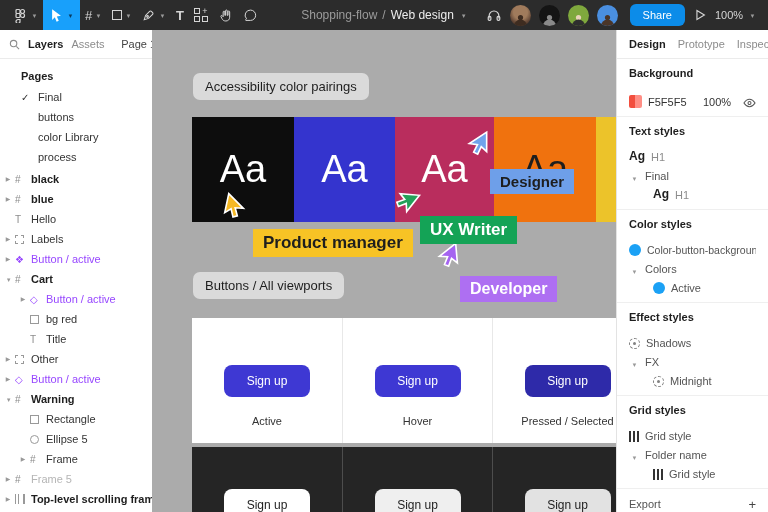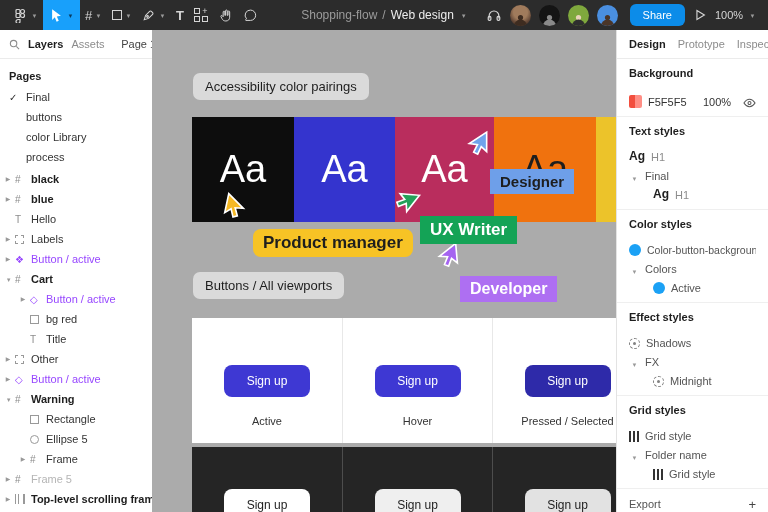--- a/index.html
+++ b/index.html
@@ -29,21 +29,21 @@
   .share-btn { background:#0C8CE9; color:#fff; font-size:11px; border:none; border-radius:6px; height:22px; padding:0 13px; margin-left:4px; }
   .zoom-ctl { display:flex; align-items:center; gap:3px; color:#D5D5D5; font-size:11px; }
 
   
   .sidebar { position:absolute; left:0; top:30px; width:176px; height:482px; background:#fff; border-right:1px solid #E3E3E3; overflow:hidden; }
   .sb-head { height:29px; display:flex; align-items:center; padding:0 9px; border-bottom:1px solid #EBEBEB; gap:8px; }
   .sb-head .tab-layers { font-weight:700; color:#1E1E1E; }
   .sb-head .tab-assets { color:#8C8C8C; }
   .sb-head .page-sel { margin-left:auto; display:flex; align-items:center; gap:3px; color:#444; }
   .caret-up { font-size:7px; color:#888; }
-  .pages { padding:9px 9px 0 9px; }
+  .pages { padding:9px 9px 0 9px;margin-left:12px; }
   .pages-head { display:flex; align-items:center; }
   .pages-head .t { font-weight:700; color:#1E1E1E; }
   .pages-head .plus { margin-left:auto; font-size:13px; color:#444; }
   .page-item { height:20px; display:flex; align-items:center; }
   .page-item .chk { width:17px; color:#333; font-size:10px; }
   .page-item .lbl { color:#333; }
   .layers-list { position:absolute; left:0; top:139px; width:100%; }
   .lrow { height:20px; display:flex; align-items:center; padding-left:5px; }
   .lrow .caret { width:10px; font-size:7px; color:#999; flex:none; }
   .lrow .licon { width:16px; flex:none; color:#8C8C8C; font-size:10px; display:flex; align-items:center; }
@@ -392,21 +392,21 @@
         <path d="M4 2 L20 12.5 L12.5 13.6 L16 20.5 L12.3 22.3 L9 15.3 L4 20 Z" fill="#24A159" stroke="#fff" stroke-width="1.5"></path>
       </svg>
     <svg class="cursor" style="left:313px;top:100px;transform:scaleX(-1);" viewBox="0 0 24 24">
         <path d="M4 2 L20 12.5 L12.5 13.6 L16 20.5 L12.3 22.3 L9 15.3 L4 20 Z" fill="#70A3EC" stroke="#fff" stroke-width="1.5"></path>
       </svg>
     <svg class="cursor" style="left:283px;top:212px;transform:scaleX(-1) rotate(5deg);" viewBox="0 0 24 24">
         <path d="M4 2 L20 12.5 L12.5 13.6 L16 20.5 L12.3 22.3 L9 15.3 L4 20 Z" fill="#A564F0" stroke="#fff" stroke-width="1.5"></path>
       </svg>
 
     <div class="cur-label" style="left:338px;top:139px;background:#6E9FE9;color:#1E1E1E;">Designer</div>
-    <div class="cur-label" style="left:101px;top:199px;background:#F7C325;color:#1E1E1E;font-size:17px;border-radius:8px;">Product manager</div>
+    <div class="cur-label" style="left:101px;top:199px;background:#F7C325;color:#1E1E1E;font-size:17px;">Product manager</div>
     <div class="cur-label" style="left:268px;top:186px;background:#14A356;color:#fff;font-size:17px;">UX Writer</div>
     <div class="cur-label" style="left:308px;top:246px;background:#AE6FF2;color:#fff;font-size:16px;">Developer</div>
 
     <div class="chip" style="left:41px; top:242px;">Buttons / All viewports</div>
 
     <div class="frame-light">
       <div class="cols">
         <div class="col">
           <button class="btn-signup btn-blue-a">Sign up</button>
           <div class="state-lbl">Active</div>

